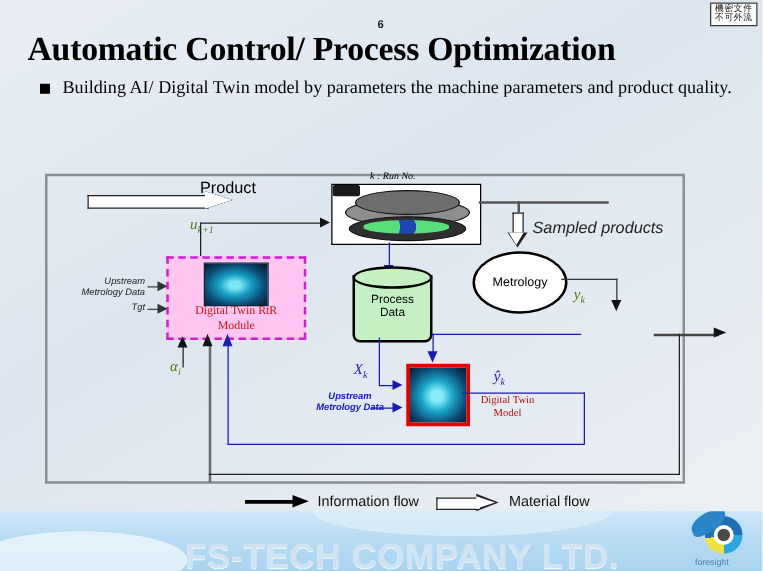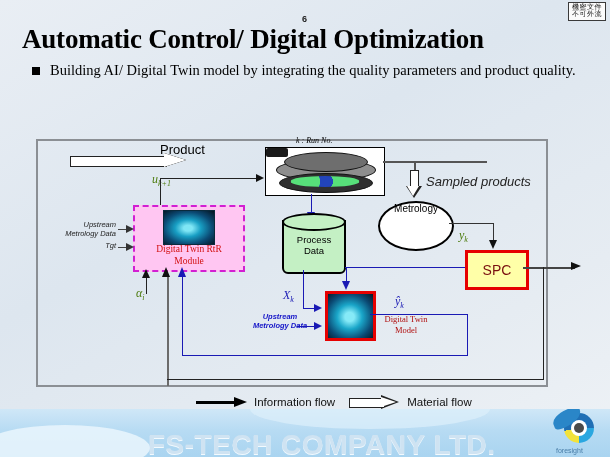--- a/index.html
+++ b/index.html
@@ -106,21 +106,21 @@
   }
   .cyl-cap{
     position:absolute;left:0;top:13px;width:60px;text-align:center;
     font-size:9.5px;color:#000;line-height:1.15;
   }
 
   
   .metro{
     position:absolute;left:378px;top:73px;width:72px;height:46px;
     border:2.4px solid #000;border-radius:50%;background:#fff;
-    display:flex;justify-content:center;
+    display:flex;align-items:center;justify-content:center;
     font-size:10px;color:#000;
   }
 
   
   .spc{
     position:absolute;left:465px;top:122px;width:58px;height:34px;
     border:3px solid #e60000;background:#ffffa8;
     display:flex;align-items:center;justify-content:center;
     font-size:14px;color:#7a1010;
   }
@@ -152,21 +152,21 @@
   
   .t-prod{font-size:13px;color:#000;}
   .t-run{font-family:"Liberation Serif", serif;font-size:8px;font-style:italic;color:#000;}
   .t-small-i{font-size:7.5px;font-style:italic;color:#222;text-align:right;line-height:1.2;}
   .t-small-b{font-size:7.5px;font-style:italic;color:#1414c8;text-align:center;line-height:1.2;font-weight:bold;}
   .t-math{font-family:"Liberation Serif", serif;font-style:italic;font-size:12px;color:#4d7c0f;}
   .t-math-b{font-family:"Liberation Serif", serif;font-style:italic;font-size:12px;color:#1a1ab4;}
   .t-sampled{font-size:13px;font-style:italic;color:#222;}
 
   
-  .legend{position:absolute;left:196px;top:396px;display:flex;align-items:center;gap:6px;}
+  .legend{position:absolute;left:196px;top:396px;display:flex;align-items:flex-start;gap:6px;}
   .leg-solid{position:relative;width:52px;height:10px;}
   .leg-solid .s{position:absolute;left:0;top:3.5px;width:40px;height:3px;background:#000;}
   .leg-solid .h{position:absolute;left:38px;top:0;width:0;height:0;border-top:5px solid transparent;border-bottom:5px solid transparent;border-left:13px solid #000;}
   .leg-hollow{position:relative;width:52px;height:12px;}
   .leg-hollow .s{position:absolute;left:0;top:2px;width:34px;height:8px;border:1.2px solid #222;border-right:none;background:#fff;}
   .leg-hollow .hb{position:absolute;left:32px;top:-1px;width:0;height:0;border-top:7px solid transparent;border-bottom:7px solid transparent;border-left:18px solid #222;}
   .leg-hollow .hf{position:absolute;left:32px;top:0.6px;width:0;height:0;border-top:5.6px solid transparent;border-bottom:5.6px solid transparent;border-left:15px solid #fff;}
   .leg-text{font-size:11.5px;color:#111;}
 
   
@@ -195,26 +195,26 @@
   .logo .name{position:absolute;left:6px;bottom:-1px;font-size:7px;color:#4a7ea8;}
 </style>
 </head>
 <body>
 
 <div class="stamp">
   <div>機密文件</div>
   <div>不可外流</div>
 </div>
 
-<div class="title">Automatic Control/ Digital Optimization</div>
+<div class="title">Automatic Control/ Process Optimization</div>
 
 <div class="bullets">
   <div class="bullet">
     <span class="bsq"></span>
-    <span class="btext">Building AI/ Digital Twin model by integrating the quality parameters and product quality.</span>
+    <span class="btext">Building AI/ Digital Twin model by parameters the machine parameters and product quality.</span>
   </div>
 </div>
 
 <div class="diagram">
 
   <div class="outer-frame"></div>
 
   <div class="lbl t-prod" style="left:160px;top:14px;">Product</div>
   <div class="mat-arrow">
     <div class="headline"></div>
@@ -277,23 +277,20 @@
 
   <div class="metro">
       <span>Metrology</span>
     </div>
 
   <div class="h-line" style="left:449px;top:95px;width:45px;border-top-width:1.6px;border-top-color:#333;"></div>
   <div class="v-line" style="left:493px;top:95px;height:18px;border-left-width:1.6px;border-left-color:#333;"></div>
   <div class="ah ah-d" style="left:488.5px;top:112px;border-top:9px solid #111;"></div>
   <div class="lbl t-math" style="left:459px;top:100px;"><span>y</span><sub style="font-size:8px;">k</sub></div>
 
-  <div class="spc">
-      <span>SPC</span>
-    </div>
 
   <div class="h-line" style="left:523px;top:139px;width:52px;border-top-width:2px;border-top-color:#444;"></div>
   <div class="ah ah-r" style="left:571px;top:133.5px;border-left:10px solid #111;"></div>
   <div class="v-line" style="left:543px;top:139px;height:113px;border-left-width:1.8px;border-left-color:#222;"></div>
   <div class="h-line" style="left:167px;top:251px;width:377px;border-top-width:1.8px;border-top-color:#222;"></div>
 
   <div class="h-line" style="left:345px;top:139px;width:120px;border-top-width:1.5px;border-top-color:#1a1ab4;"></div>
   <div class="v-line" style="left:346px;top:139px;height:16px;border-left-width:1.5px;border-left-color:#1a1ab4;"></div>
   <div class="ah ah-d" style="left:341.5px;top:153px;border-top:9px solid #1a1ab4;"></div>
 

